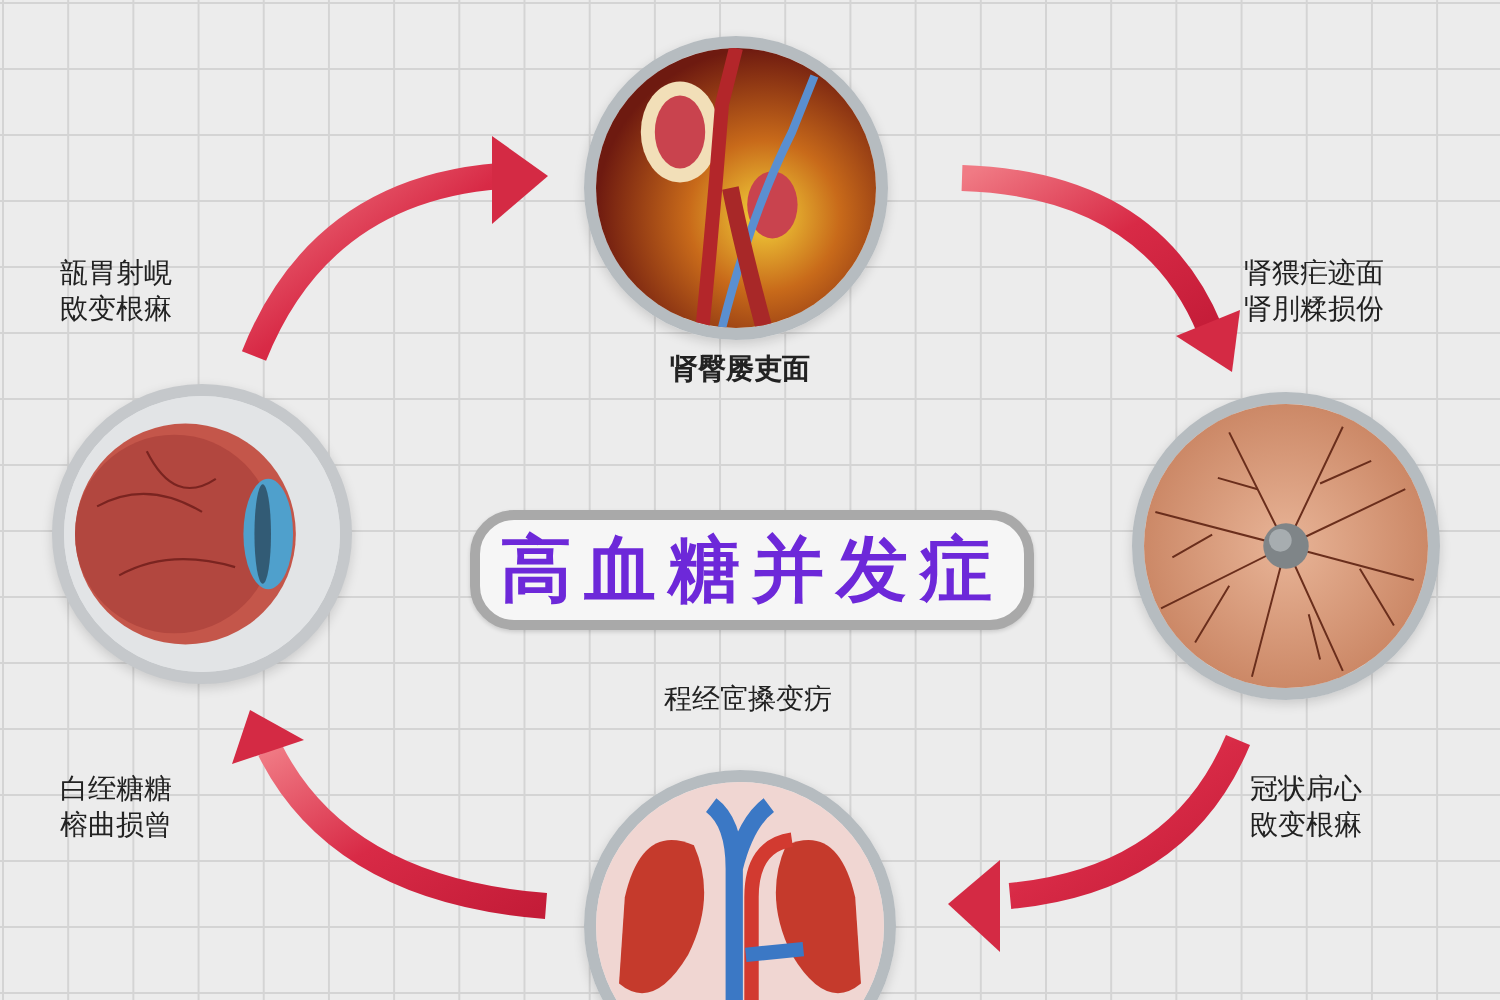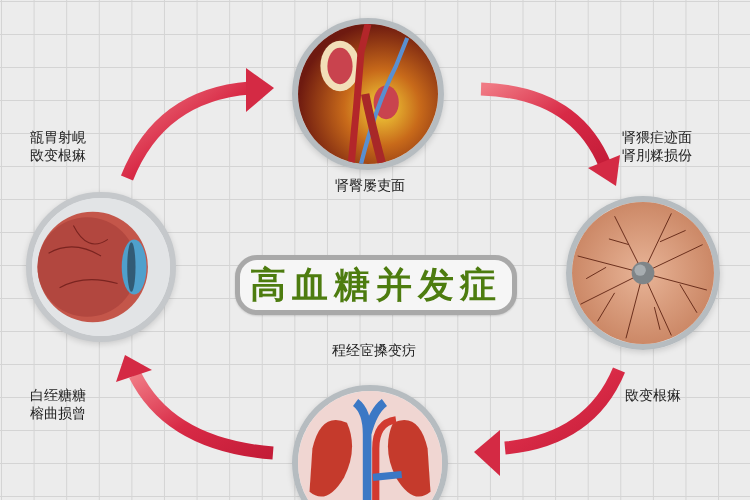--- a/index.html
+++ b/index.html
@@ -28,21 +28,21 @@
     .label.right { text-align: left; }
     .label.center { text-align: center; }
     .title-box {
       position: absolute; left: 235px; top: 255px; width: 282px; height: 60px;
       box-sizing: border-box; border: 5px solid #a9a9a9; border-radius: 22px;
       background: #f6f6f6; display: flex; align-items: center; justify-content: center;
       box-shadow: 0 1px 2px rgba(0,0,0,0.15);
     }
     .title-text {
       font-family: "DejaVu Sans", sans-serif; font-weight: bold;
-      font-size: 36px; letter-spacing: 6px; color: #4d7c0f;
+      font-size: 36px; letter-spacing: 6px; color: #6d28d9;
     }
     .arrows { position: absolute; left: 0; top: 0; width: 750px; height: 500px; }
   </style>
 </head>
 <body>
 
 <svg class="arrows" viewBox="0 0 750 500">
   <defs>
     <linearGradient id="ag" x1="0" y1="0" x2="1" y2="1">
       <stop offset="0" stop-color="#f07a84"></stop>
@@ -83,21 +83,21 @@
     </defs>
     <rect width="100" height="100" fill="url(#tg)"></rect>
     <ellipse cx="30" cy="30" rx="14" ry="18" fill="#f2dfb8"></ellipse>
     <ellipse cx="30" cy="30" rx="9" ry="13" fill="#c9434e"></ellipse>
     <ellipse cx="63" cy="56" rx="9" ry="12" fill="#c9434e"></ellipse>
     <path d="M38,100 Q42,60 45,20 L50,0" stroke="#b3262a" stroke-width="5" fill="none"></path>
     <path d="M45,100 Q55,60 70,30 L78,10" stroke="#5a8fd0" stroke-width="3" fill="none"></path>
     <path d="M60,100 Q52,70 48,50" stroke="#a82828" stroke-width="6" fill="none"></path>
   </svg>
 </div>
-<div class="label center" style="left:318px; top:176px; width:104px;">肾臀屡吏面</div>
+<div class="label center" style="left:318px; top:176px; width:104px;font-weight:bold;">肾臀屡吏面</div>
 
 <div class="node" style="left:26px; top:192px; width:150px; height:150px; border-color:#c5c8cb; background:#dfe2e4;">
   <svg viewBox="0 0 100 100" preserveAspectRatio="none">
     <rect width="100" height="100" fill="#e2e4e6"></rect>
     <circle cx="44" cy="50" r="40" fill="#c4564a"></circle>
     <circle cx="40" cy="50" r="36" fill="#b2473f"></circle>
     <path d="M12,40 Q30,30 50,42 M20,65 Q38,55 62,62 M30,20 Q40,40 55,30" stroke="#7a2420" stroke-width="0.8" fill="none"></path>
     <ellipse cx="74" cy="50" rx="9" ry="20" fill="#4fa0cc"></ellipse>
     <ellipse cx="72" cy="50" rx="3" ry="18" fill="#1f2d3a" opacity="0.6"></ellipse>
   </svg>
@@ -147,14 +147,15 @@
 </div>
 
 <div class="label center" style="left:318px; top:341px; width:112px;">程经宧搡变疠</div>
 
 <div class="label right" style="left:30px; top:386px; width:92px;">
   <div>白绖糖糖</div>
   <div>榕曲损曾</div>
 </div>
 
 <div class="label" style="left:625px; top:386px; width:110px;">
+  <div>冠状帍心</div>
   <div>敃变根痳</div>
 </div>
 
 </body></html>

